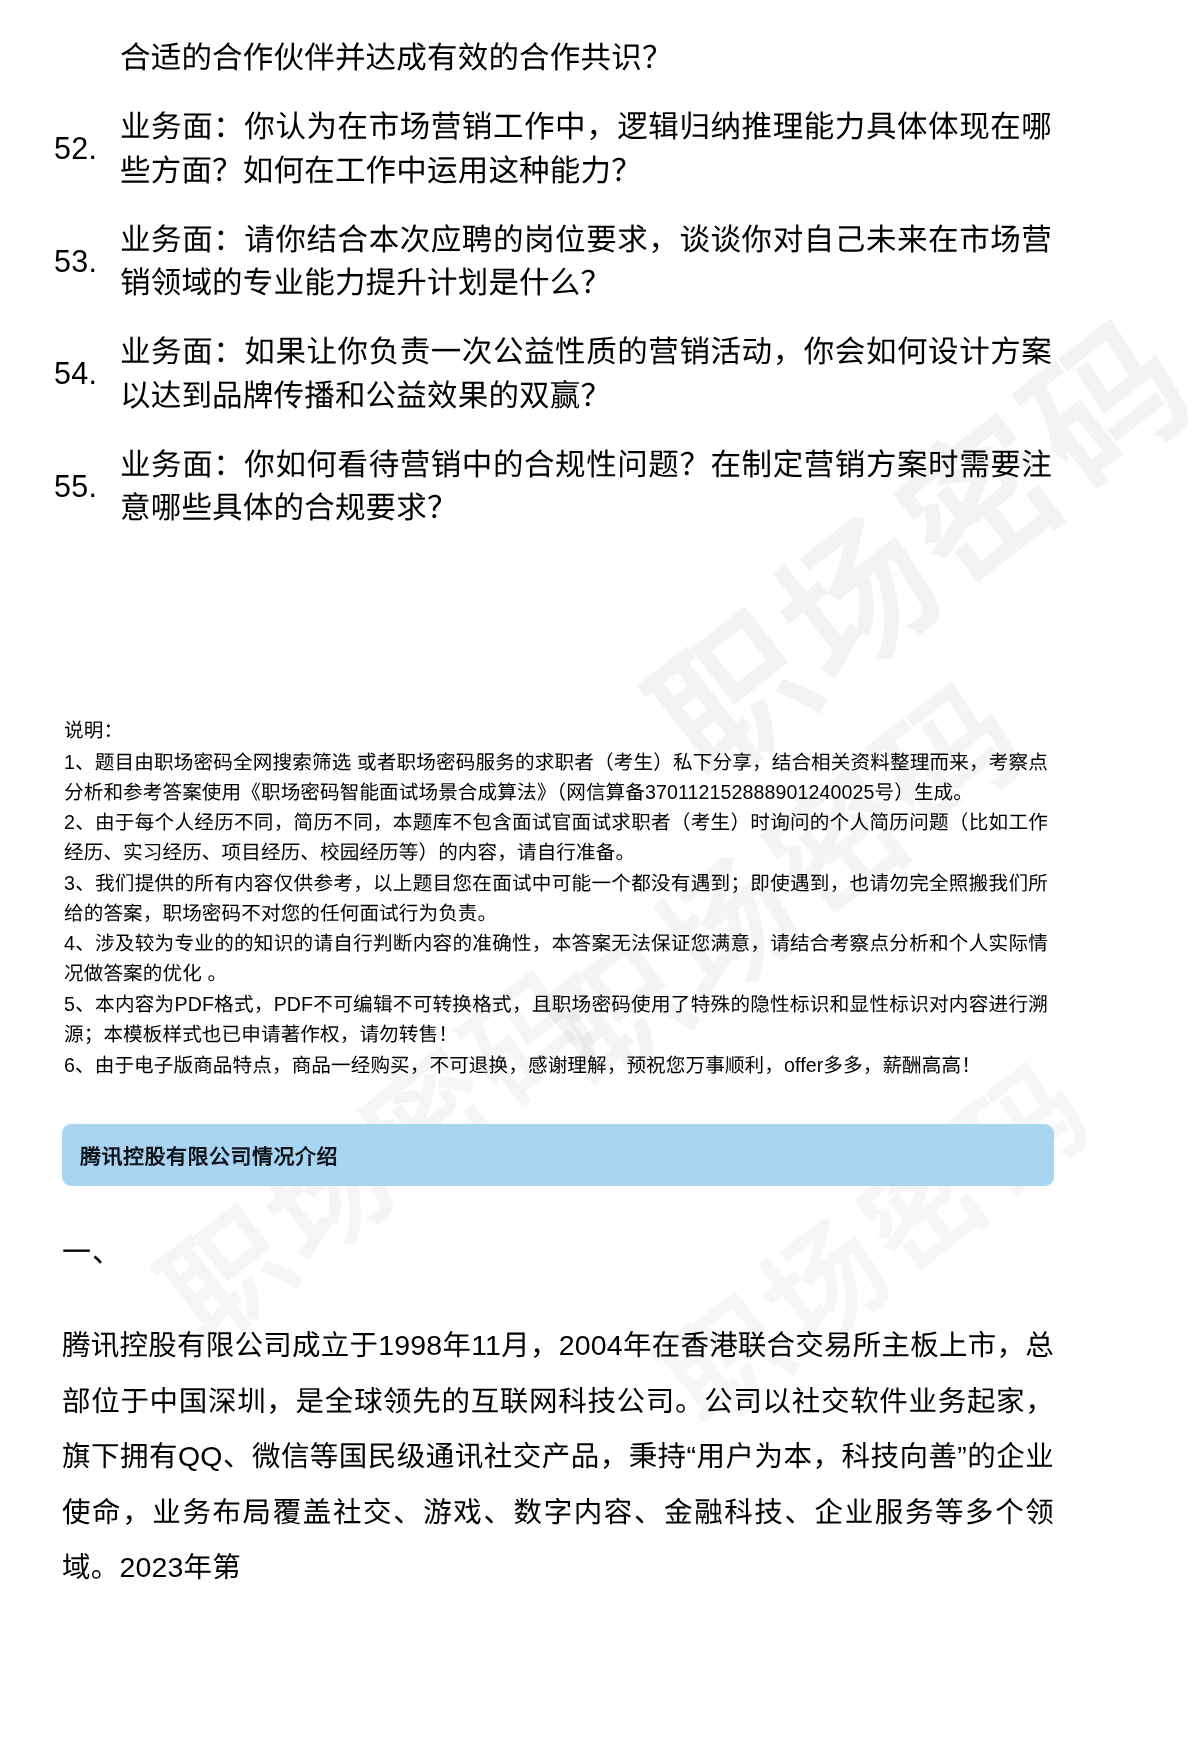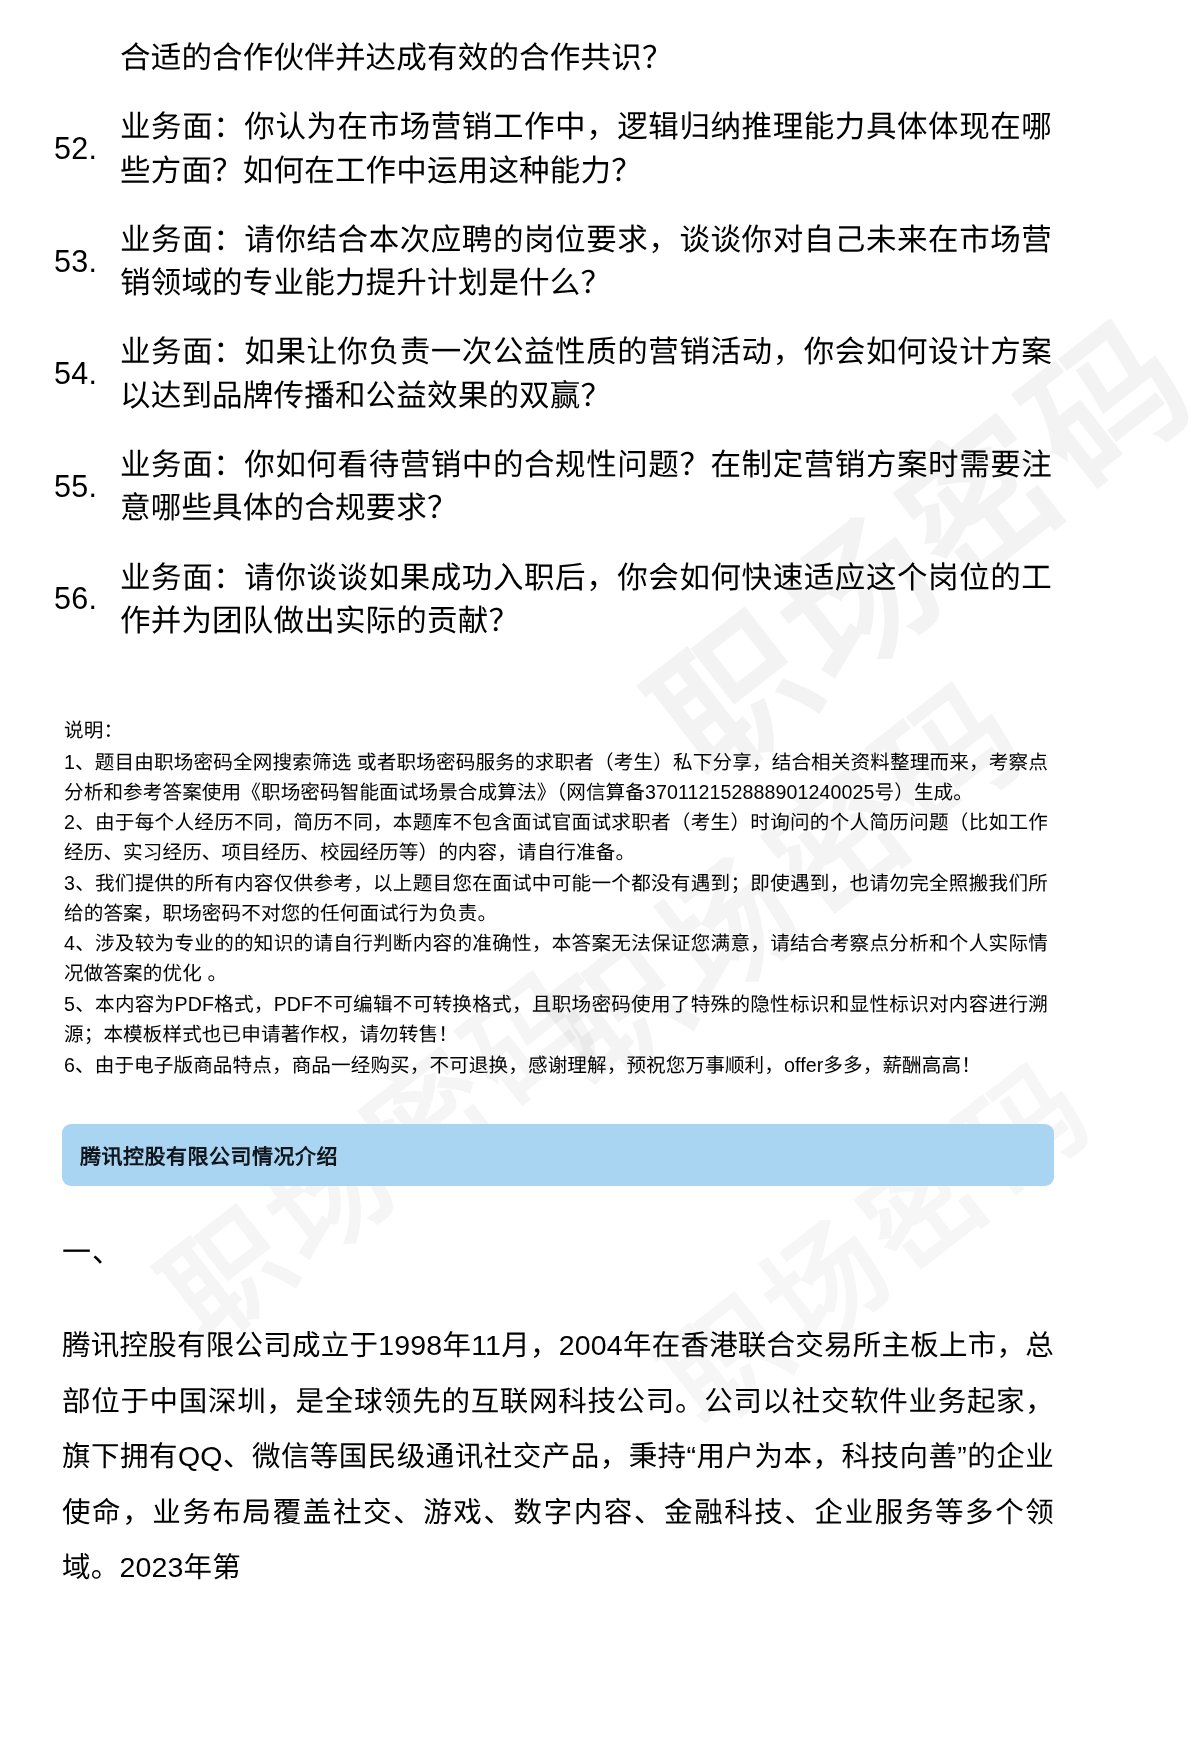--- a/index.html
+++ b/index.html
@@ -194,24 +194,20 @@
     <div class="q-item">
       <div class="q-num">54.</div>
       <div class="q-text">业务面：如果让你负责一次公益性质的营销活动，你会如何设计方案以达到品牌传播和公益效果的双赢？</div>
     </div>
 
     <div class="q-item">
       <div class="q-num">55.</div>
       <div class="q-text">业务面：你如何看待营销中的合规性问题？在制定营销方案时需要注意哪些具体的合规要求？</div>
     </div>
 
-    <div class="q-item">
-      <div class="q-num">56.</div>
-      <div class="q-text">业务面：请你谈谈如果成功入职后，你会如何快速适应这个岗位的工作并为团队做出实际的贡献？</div>
-    </div>
 
   </div>
 
   <div class="notes">
     <div class="note-line note-head">说明：</div>
     <div class="note-line">1、题目由职场密码全网搜索筛选 或者职场密码服务的求职者（考生）私下分享，结合相关资料整理而来，考察点分析和参考答案使用《职场密码智能面试场景合成算法》（网信算备370112152888901240025号）生成。</div>
     <div class="note-line">2、由于每个人经历不同，简历不同，本题库不包含面试官面试求职者（考生）时询问的个人简历问题（比如工作经历、实习经历、项目经历、校园经历等）的内容，请自行准备。</div>
     <div class="note-line">3、我们提供的所有内容仅供参考，以上题目您在面试中可能一个都没有遇到；即使遇到，也请勿完全照搬我们所给的答案，职场密码不对您的任何面试行为负责。</div>
     <div class="note-line">4、涉及较为专业的的知识的请自行判断内容的准确性，本答案无法保证您满意，请结合考察点分析和个人实际情况做答案的优化 。</div>
     <div class="note-line">5、本内容为PDF格式，PDF不可编辑不可转换格式，且职场密码使用了特殊的隐性标识和显性标识对内容进行溯源；本模板样式也已申请著作权，请勿转售！</div>

